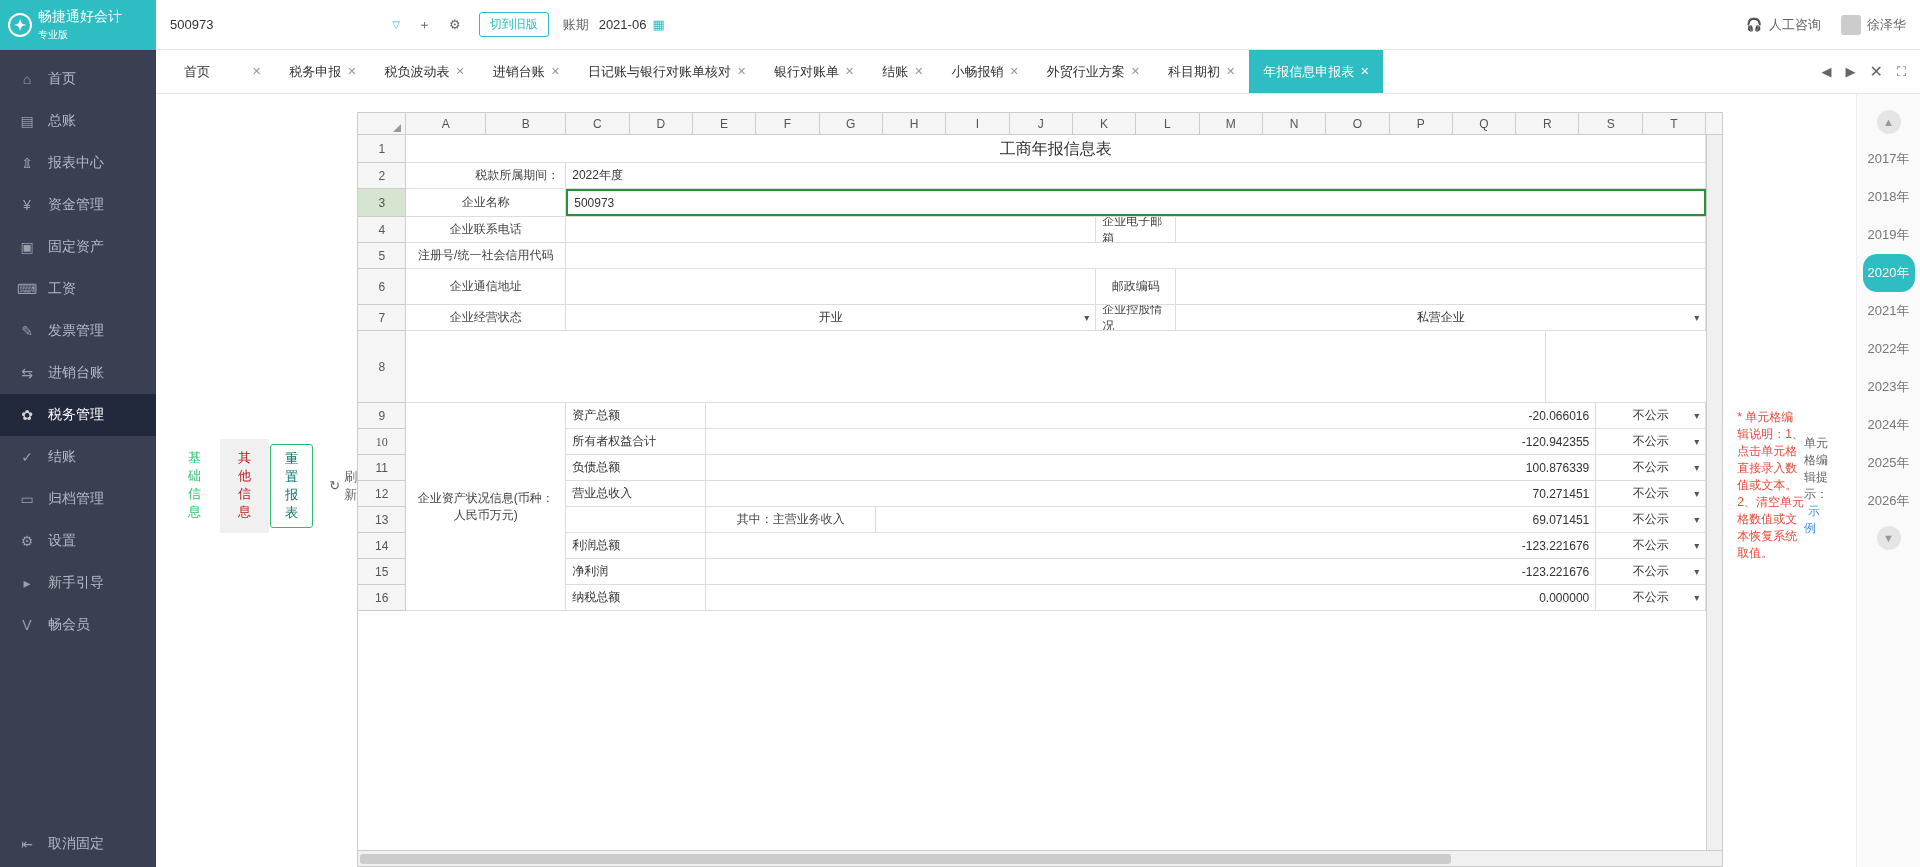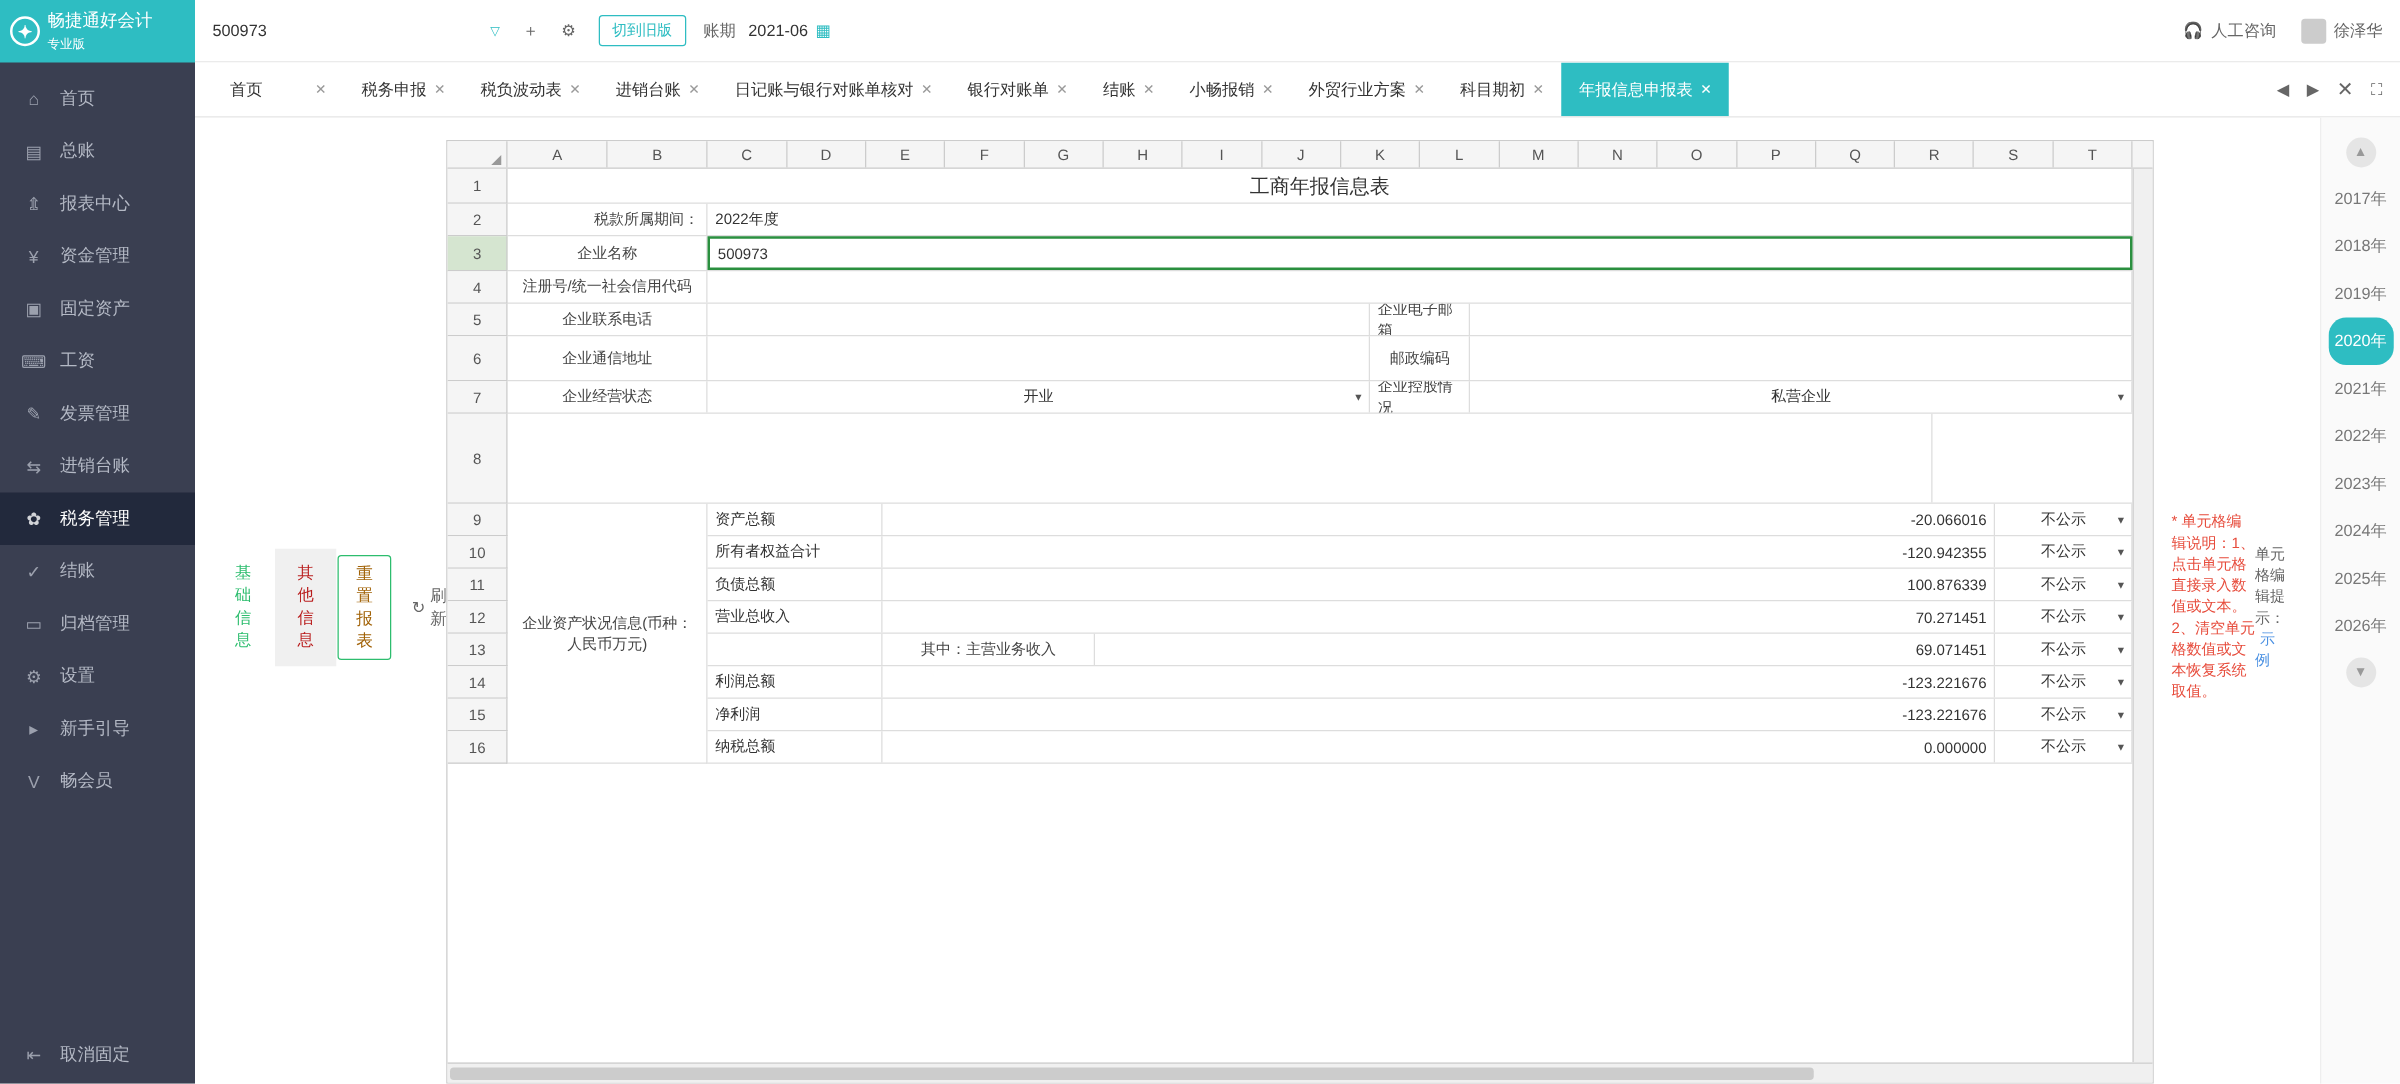--- a/index.html
+++ b/index.html
@@ -40,21 +40,21 @@
 .tabctrl { display: flex; align-items: center; gap: 14px; padding: 0 14px; color: #666; }
 .tabctrl span { cursor: pointer; }
 
 .content { flex: 1; display: flex; min-height: 0; }
 .sheet-area { flex: 1; display: flex; flex-direction: row; padding: 10px 14px 0 14px; min-width: 0; }
 .sheet-tabs-row { display: flex; align-items: center; }
 .sheet-tabs { display: flex; }
 .sheet-tab { padding: 10px 18px; background: #f0f0f0; color: #b91c1c; cursor: pointer; margin-right: 1px; }
 .sheet-tab.active { background: #fff; color: #2dbd6e; border-bottom: 2px solid #fff; }
 .sheet-actions { margin-left: auto; display: flex; align-items: center; gap: 16px; }
-.btn-green { border: 1px solid #2dbd6e; color: #a16207; background: #fff; padding: 5px 14px; border-radius: 3px; cursor: pointer; }
+.btn-green { border: 1px solid #2dbd6e; color: #0f766e; background: #fff; padding: 5px 14px; border-radius: 3px; cursor: pointer; }
 .refresh { display: flex; align-items: center; color: #666; cursor: pointer; }
 
 .grid-wrap { flex: 1; border: 1px solid #ccc; margin-top: 8px; display: flex; flex-direction: column; min-height: 0; background: #fff; }
 .col-header { display: flex; background: #f5f5f5; border-bottom: 1px solid #ccc; height: 22px; flex-shrink: 0; }
 .corner { width: 48px; border-right: 1px solid #ccc; display: flex; }
 .corner .tri { margin: auto 4px 2px auto; width: 0; height: 0; border-left: 8px solid transparent; border-bottom: 8px solid #999; }
 .ch-cell { border-right: 1px solid #ccc; text-align: center; font-size: 12px; color: #555; line-height: 22px; }
 .grid-body { flex: 1; overflow: hidden; display: flex; }
 .row-headers { width: 48px; flex-shrink: 0; }
 .rh { height: 26px; border-bottom: 1px solid #ccc; border-right: 1px solid #ccc; background: #f5f5f5; text-align: center; line-height: 26px; font-size: 12px; color: #555; }
@@ -290,49 +290,49 @@
             <div class="row-headers" id="rowhdr">
                 <div class="rh" style="height: 28px; line-height: 28px;">1</div>
                 <div class="rh" style="height: 26px; line-height: 26px;">2</div>
                 <div class="rh sel" style="height: 28px; line-height: 28px;">3</div>
                 <div class="rh" style="height: 26px; line-height: 26px;">4</div>
                 <div class="rh" style="height: 26px; line-height: 26px;">5</div>
                 <div class="rh" style="height: 36px; line-height: 36px;">6</div>
                 <div class="rh" style="height: 26px; line-height: 26px;">7</div>
                 <div class="rh" style="height: 72px; line-height: 72px;">8</div>
                 <div class="rh" style="height: 26px; line-height: 26px;">9</div>
-                <div class="rh" style="height: 26px; line-height: 26px;">10</div>
+                <div class="rh" style="height: 26px; line-height: 26px; font-family: Liberation Serif, serif;">10</div>
                 <div class="rh" style="height: 26px; line-height: 26px;">11</div>
                 <div class="rh" style="height: 26px; line-height: 26px;">12</div>
                 <div class="rh" style="height: 26px; line-height: 26px;">13</div>
                 <div class="rh" style="height: 26px; line-height: 26px;">14</div>
                 <div class="rh" style="height: 26px; line-height: 26px;">15</div>
                 <div class="rh" style="height: 26px; line-height: 26px;">16</div>
               </div>
             <div class="cells" id="cells">
                 <div class="row " style="height:28px">
                   <div class="cell title-row" style="width:1300px;justify-content:center">工商年报信息表</div>
                 </div>
                 <div class="row " style="height:26px">
                   <div class="cell lbl" style="width:160px;justify-content:flex-end">税款所属期间：</div>
                   <div class="cell" style="width:1140px">2022年度</div>
                 </div>
                 <div class="row " style="height:28px">
                   <div class="cell lbl" style="width:160px">企业名称</div>
                   <div class="cell sel-cell" style="width:1140px">500973</div>
                 </div>
                 <div class="row " style="height:26px">
-                  <div class="cell lbl" style="width:160px">注册号/统一社会信用代码</div>
-                  <div class="cell" style="width:1140px"></div>
-                </div>
-                <div class="row " style="height:26px">
                   <div class="cell lbl" style="width:160px">企业联系电话</div>
                   <div class="cell" style="width:530px"></div>
                   <div class="cell lbl" style="width:80px">企业电子邮箱</div>
                   <div class="cell" style="width:530px"></div>
+                </div>
+                <div class="row " style="height:26px">
+                  <div class="cell lbl" style="width:160px">注册号/统一社会信用代码</div>
+                  <div class="cell" style="width:1140px"></div>
                 </div>
                 <div class="row tall" style="height:36px">
                   <div class="cell lbl" style="width:160px">企业通信地址</div>
                   <div class="cell" style="width:530px"></div>
                   <div class="cell lbl" style="width:80px">邮政编码</div>
                   <div class="cell" style="width:530px"></div>
                 </div>
                 <div class="row " style="height:26px">
                   <div class="cell lbl" style="width:160px">企业经营状态</div>
                   <div class="cell dd" style="width:530px;justify-content:center">开业</div>

